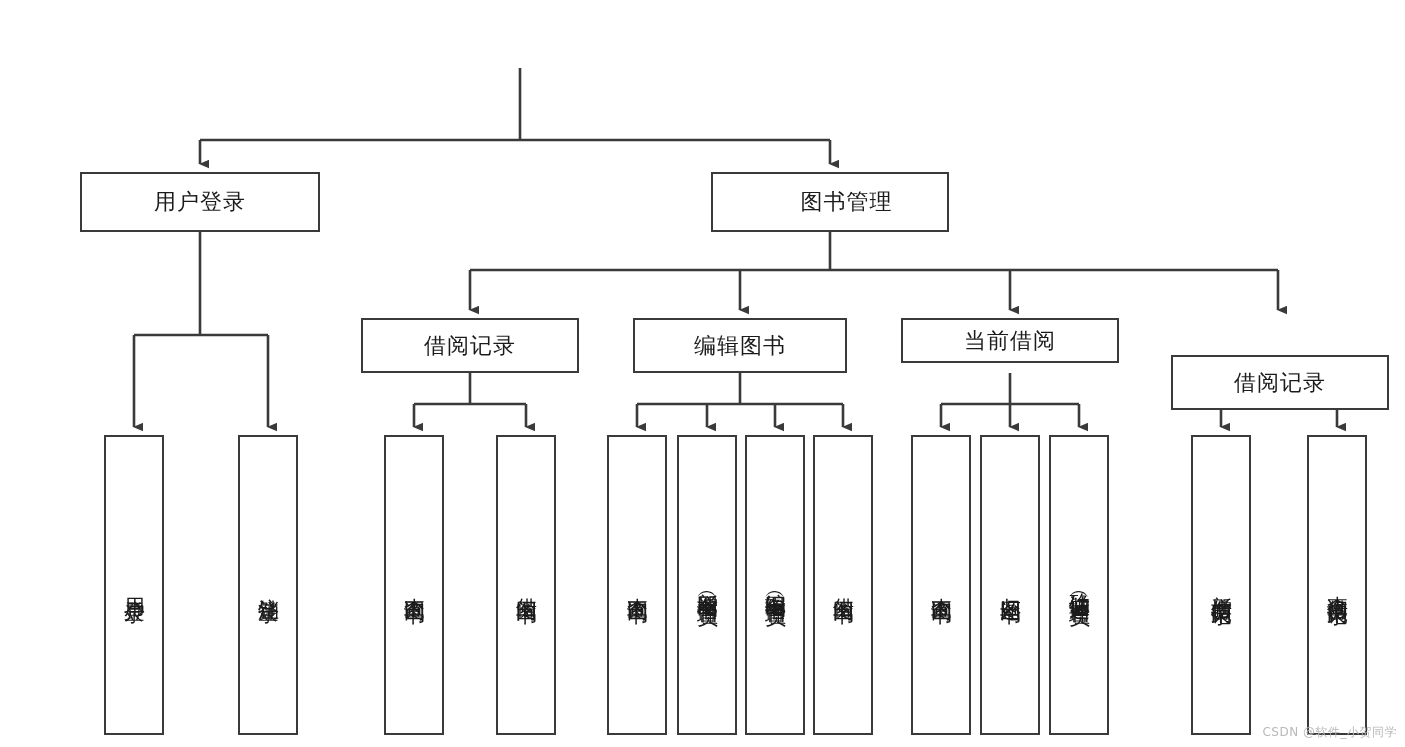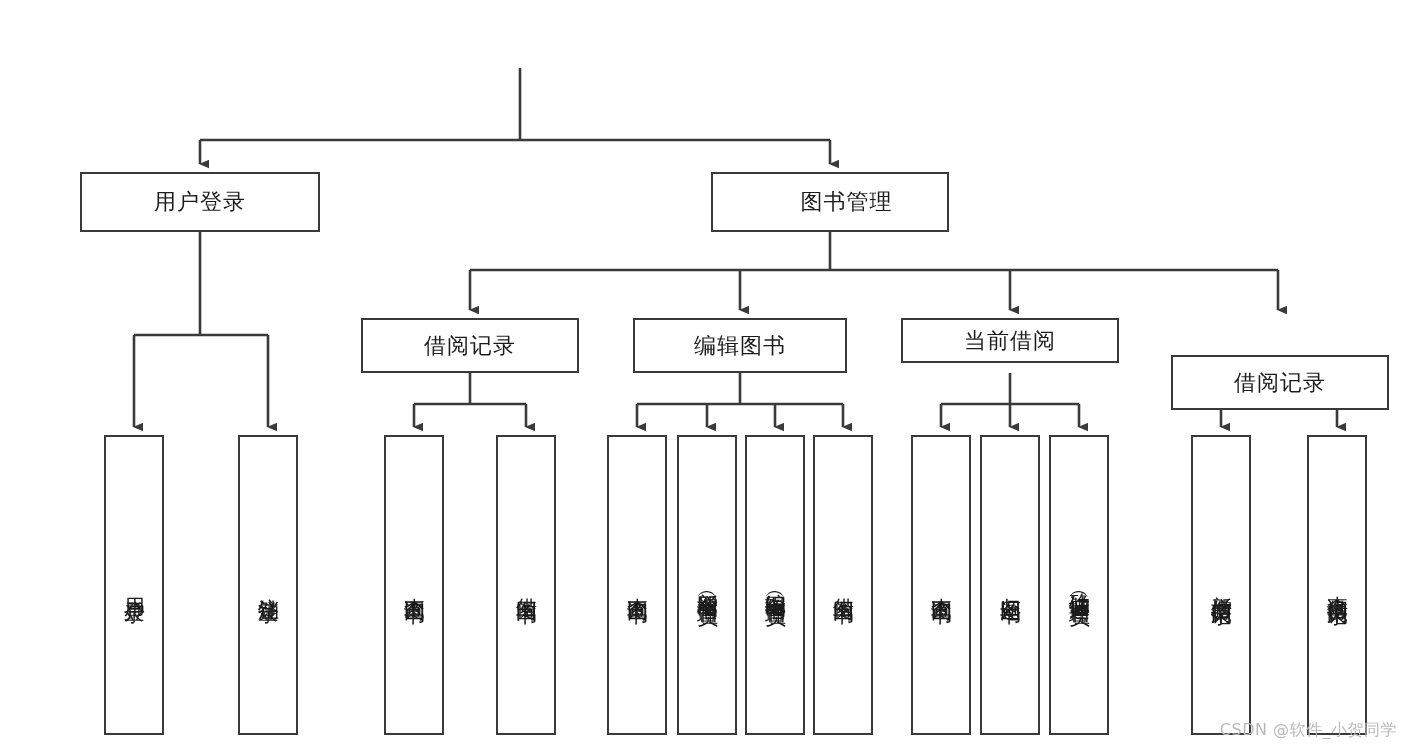--- a/index.html
+++ b/index.html
@@ -56,21 +56,21 @@
     writing-mode: vertical-rl;
     text-orientation: upright;
     letter-spacing: 2px;
     white-space: nowrap;
     line-height: 1;
   }
   .watermark {
     position: absolute;
     right: 8px;
     bottom: 6px;
-    font-size: 16px;
+    font-size: 12px;
     color: #b9b9b9;
     letter-spacing: 0.5px;
     white-space: nowrap;
     font-family: "DejaVu Sans", "Liberation Sans", sans-serif;
   }
 </style>
 </head>
 <body>
 
 <div id="diagram-root">

